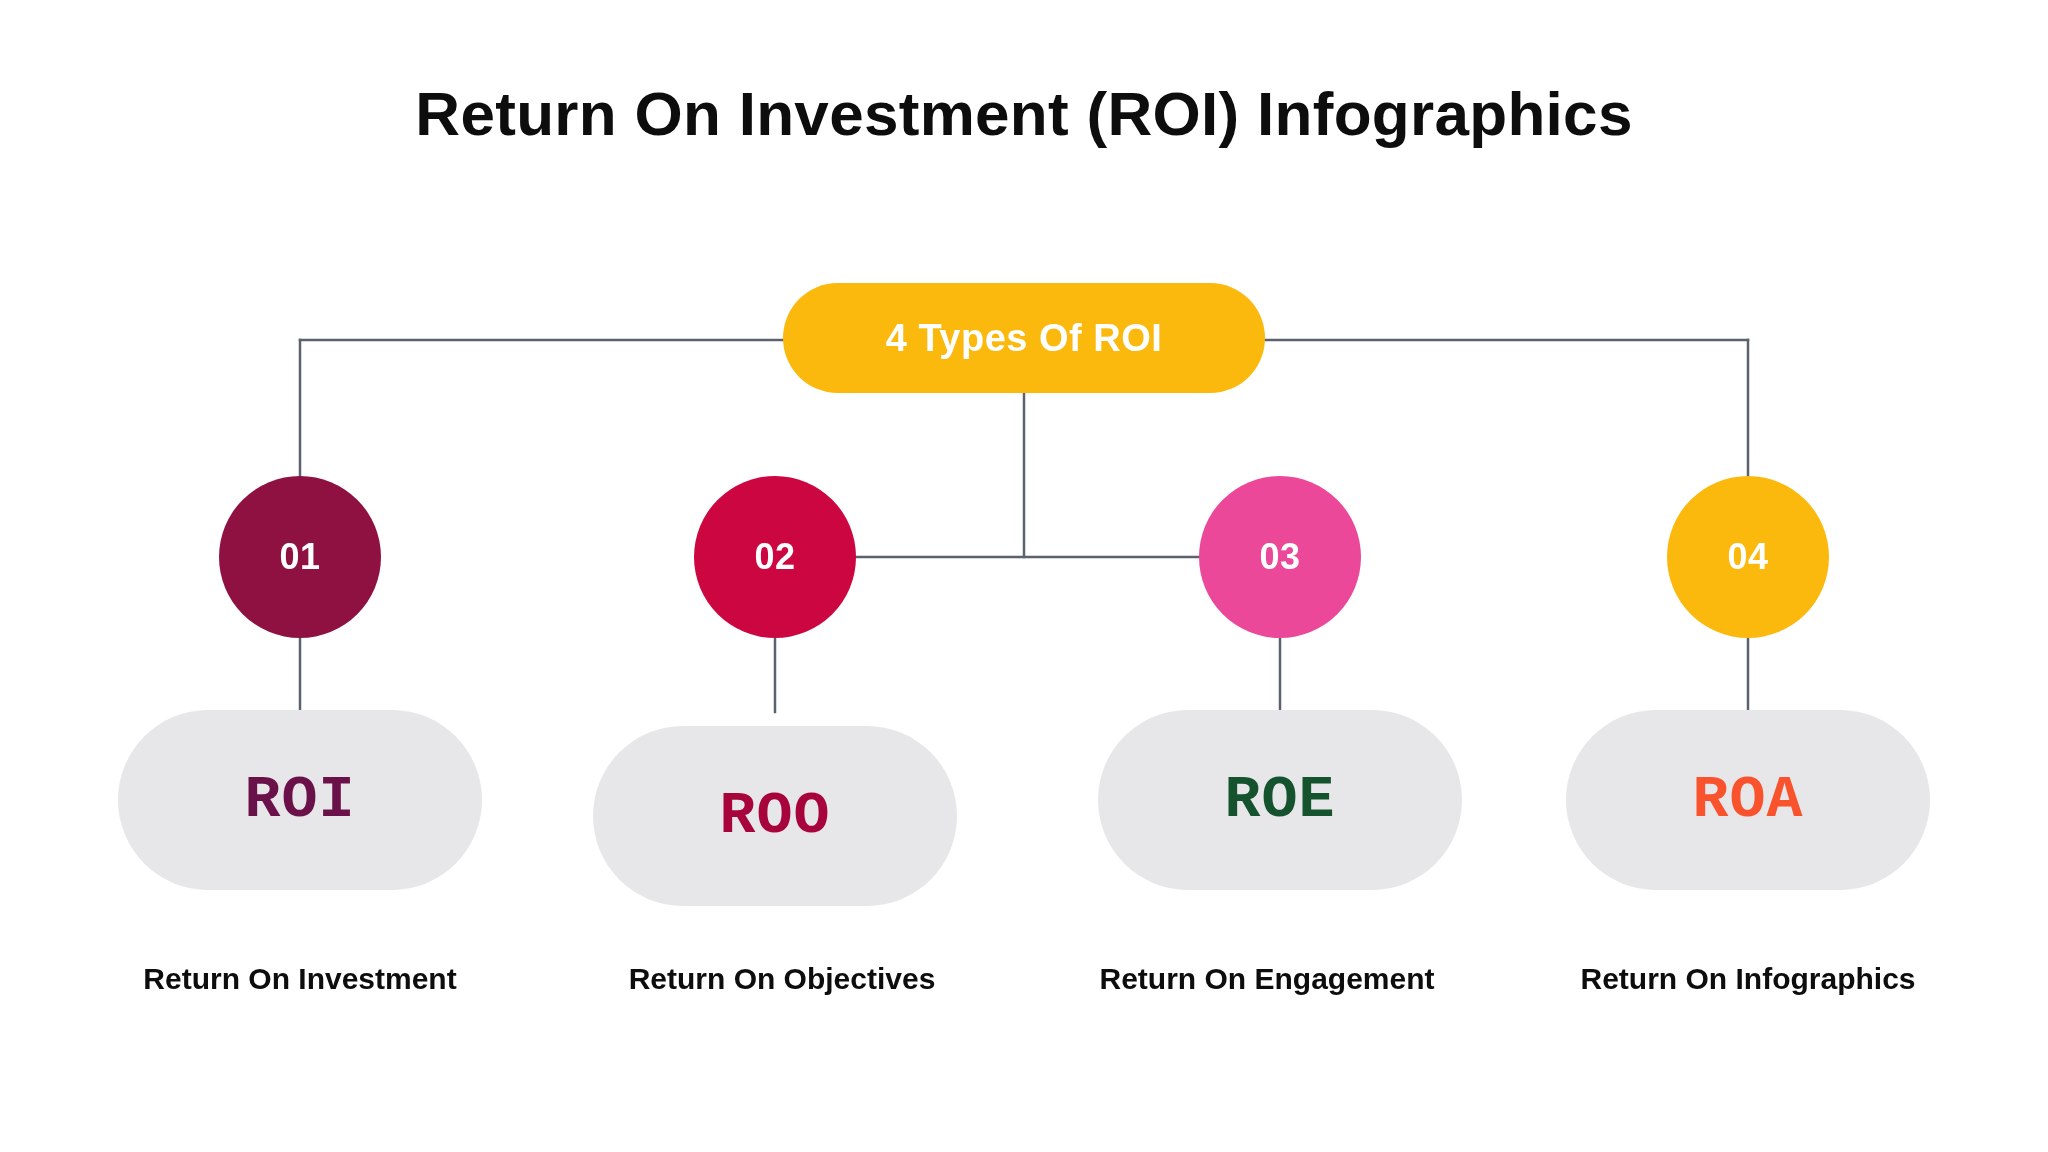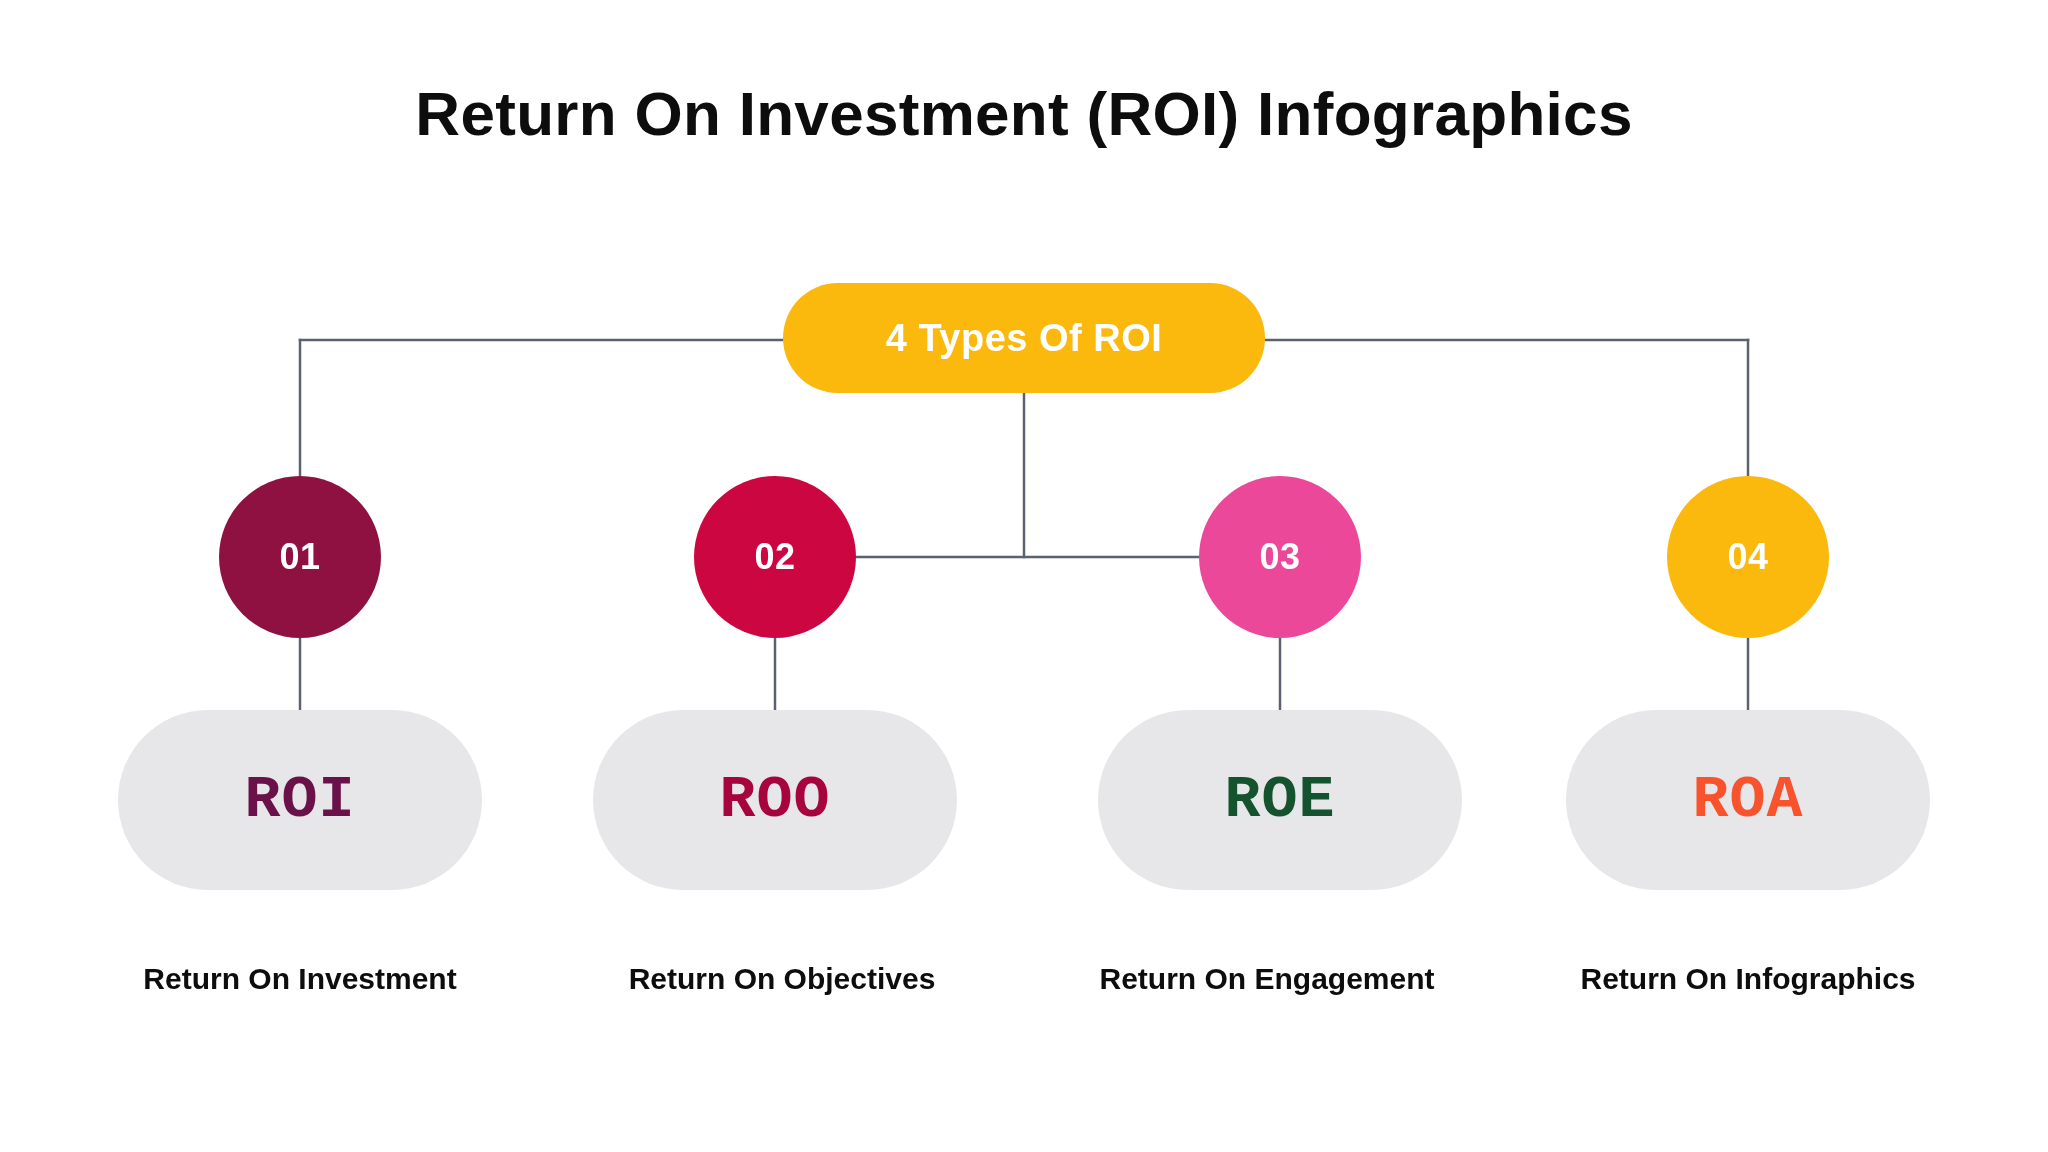--- a/index.html
+++ b/index.html
@@ -128,21 +128,21 @@
   </div>
 
   <div class="circle" style="left:1667px; top:476px; background:#FBB80D;">
     <span class="circle-num">04</span>
   </div>
 
   <div class="abbr-pill" style="left:118px; top:710px;">
     <span class="abbr-label" style="color:#6B1149;">ROI</span>
   </div>
 
-  <div class="abbr-pill" style="left:593px; top:710px;">
+  <div class="abbr-pill" style="left:593px; top:726px;">
     <span class="abbr-label" style="color:#A8043C;">ROO</span>
   </div>
 
   <div class="abbr-pill" style="left:1098px; top:710px;">
     <span class="abbr-label" style="color:#14532d;">ROE</span>
   </div>
 
   <div class="abbr-pill" style="left:1566px; top:710px;">
     <span class="abbr-label" style="color:#F9532D;">ROA</span>
   </div>

